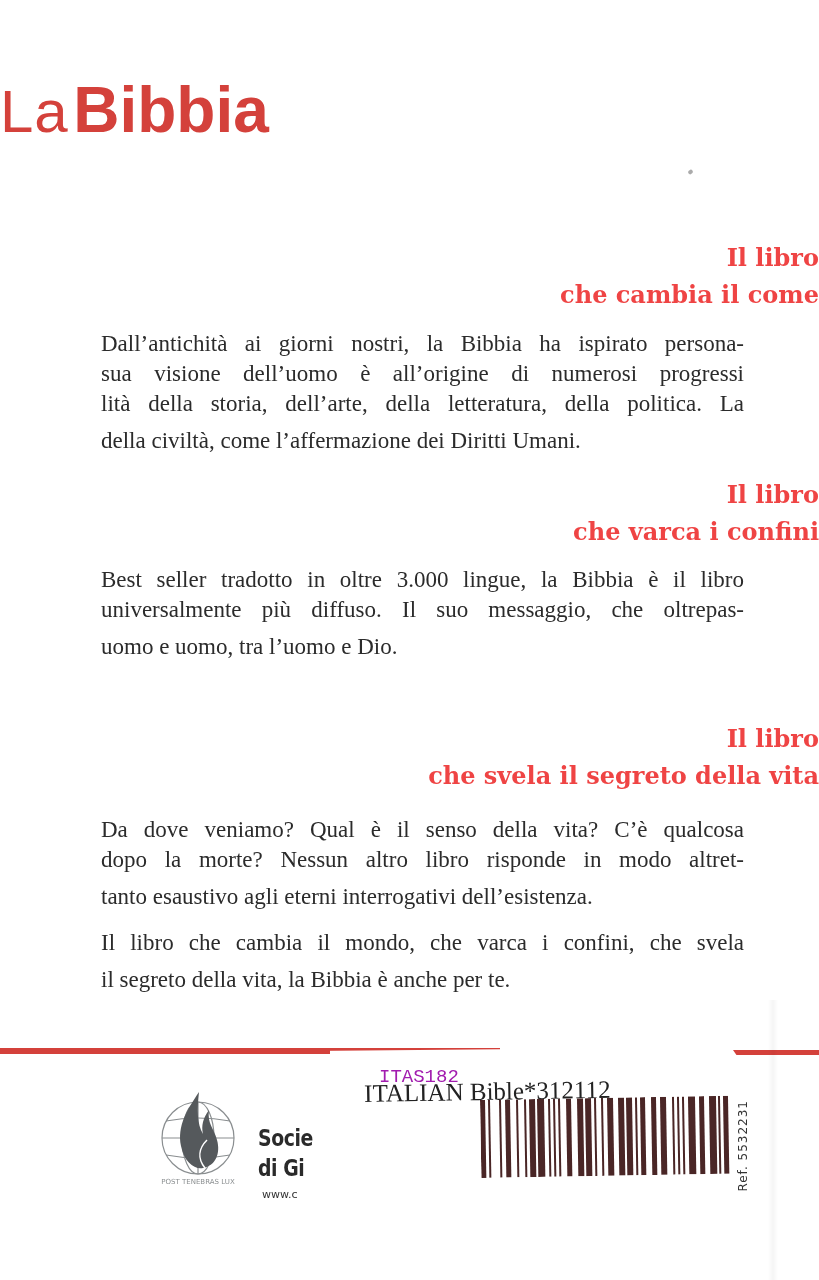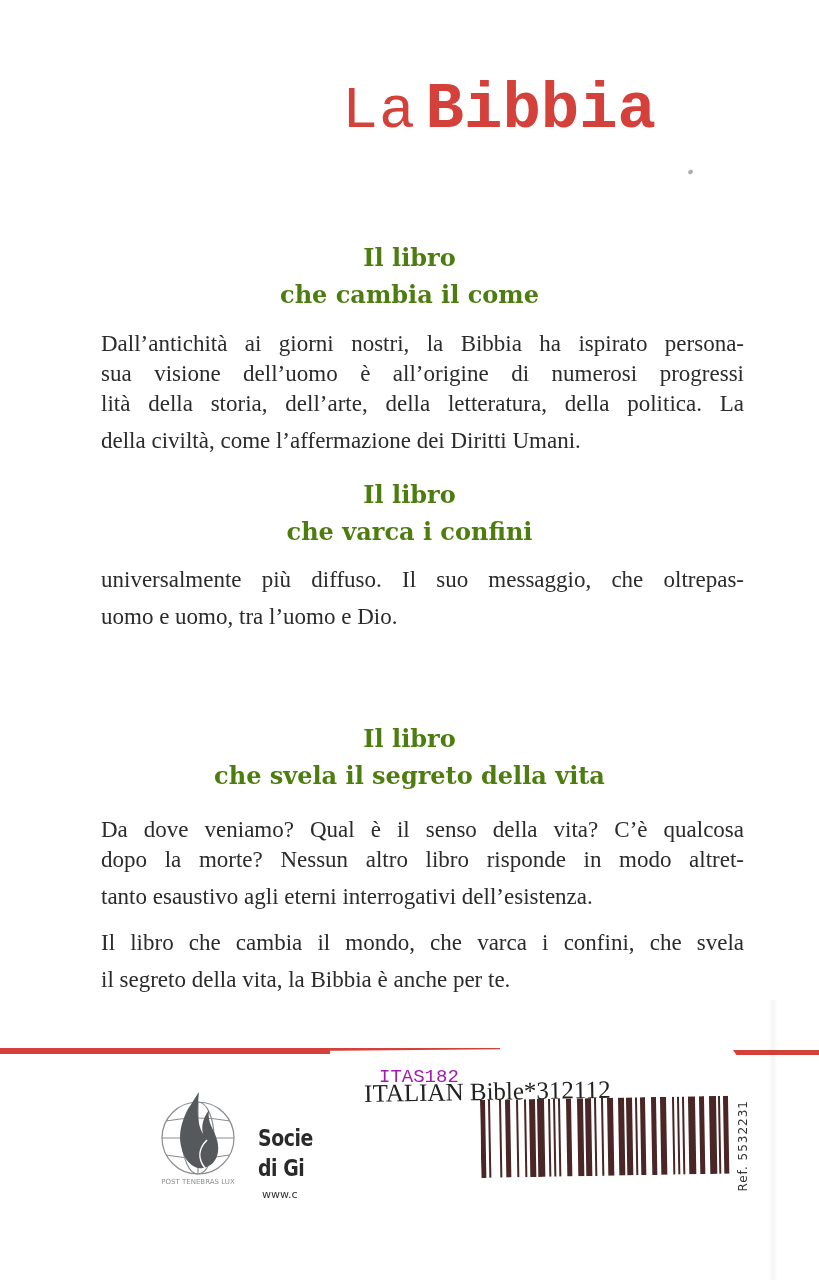--- a/index.html
+++ b/index.html
@@ -1,29 +1,29 @@
 <!DOCTYPE html>
 <html><head>
 <meta charset="utf-8">
 <style>
   html, body { margin: 0; padding: 0; }
   body {
     width: 819px; height: 1280px; background: #ffffff; position: relative; overflow: hidden;
     font-family: "Liberation Serif", "DejaVu Serif", serif; color: #2a2a2a;
   }
   .title {
-    position: absolute; left: 0; width: 656px; top: 78px; text-align: right;
-    color: #d4413b; font-family: Liberation Mono, monospace; line-height: 1;
+    position: absolute; left: 0; width: 656px; top: 78px; text-align: left;
+    color: #d4413b; font-family: Liberation Sans, sans-serif; line-height: 1;
   }
   .title .la { font-size: 60px; font-weight: normal; letter-spacing: 1px; }
   .title .bibbia { font-size: 64px; font-weight: bold; }
   .speck { position: absolute; left: 688px; top: 170px; width: 5px; height: 4px; background: #888; border-radius: 2px; transform: rotate(-40deg); opacity: .7; }
   .section-head {
-    position: absolute; left: 0; width: 819px; text-align: center;
-    color: #4d7c0f; font-family: "DejaVu Serif", serif; font-weight: bold;
+    position: absolute; left: 0; width: 819px; text-align: right;
+    color: #ef4444; font-family: "DejaVu Serif", serif; font-weight: bold;
     font-size: 24px; line-height: 37px;
   }
   .para {
     position: absolute; left: 101px; width: 643px;
     font-size: 23px; line-height: 30px; text-align: justify; color: #2b2b2b;
   }
   .para .line { display: block; text-align-last: justify; white-space: nowrap; }
   .para .line.last { text-align-last: left; margin-top: 7px; }
   .rule-right { position: absolute; left: 733px; top: 1050px; width: 86px; height: 5px; background: #d4413b; clip-path: polygon(0 0, 100% 0, 100% 100%, 4% 100%); }
   .fold { position: absolute; left: 768px; top: 1000px; width: 10px; height: 280px; background: linear-gradient(90deg, rgba(0,0,0,0), rgba(0,0,0,.04), rgba(0,0,0,0)); }
@@ -57,20 +57,21 @@
   <span class="line">sua visione dell’uomo è all’origine di numerosi progressi</span>
   <span class="line">lità della storia, dell’arte, della letteratura, della politica. La</span>
   <span class="line last">della civiltà, come l’affermazione dei Diritti Umani.</span>
 </div>
 
 <div class="section-head" style="top:476px">
   <div>Il libro</div>
   <div>che varca i confini</div>
 </div>
 <div class="para" style="top:565px">
+  <span class="line">Best seller tradotto in oltre 3.000 lingue, la Bibbia è il libro</span>
   <span class="line">universalmente più diffuso. Il suo messaggio, che oltrepas-</span>
   <span class="line last">uomo e uomo, tra l’uomo e Dio.</span>
 </div>
 
 <div class="section-head" style="top:720px">
   <div>Il libro</div>
   <div>che svela il segreto della vita</div>
 </div>
 <div class="para" style="top:815px">
   <span class="line">Da dove veniamo? Qual è il senso della vita? C’è qualcosa</span>

